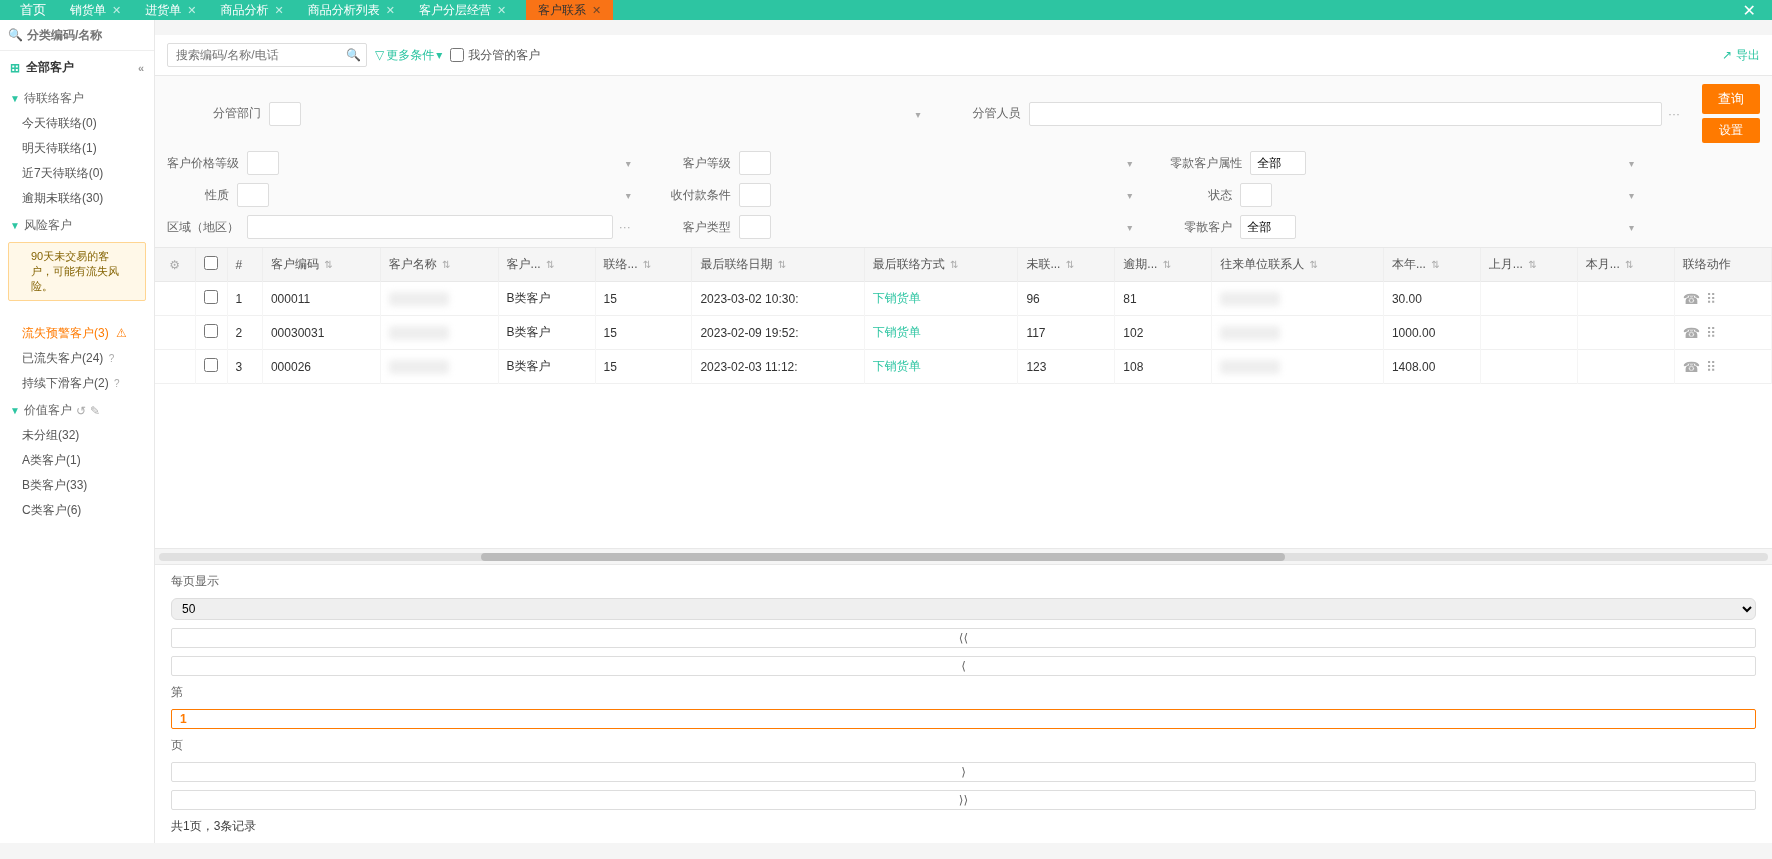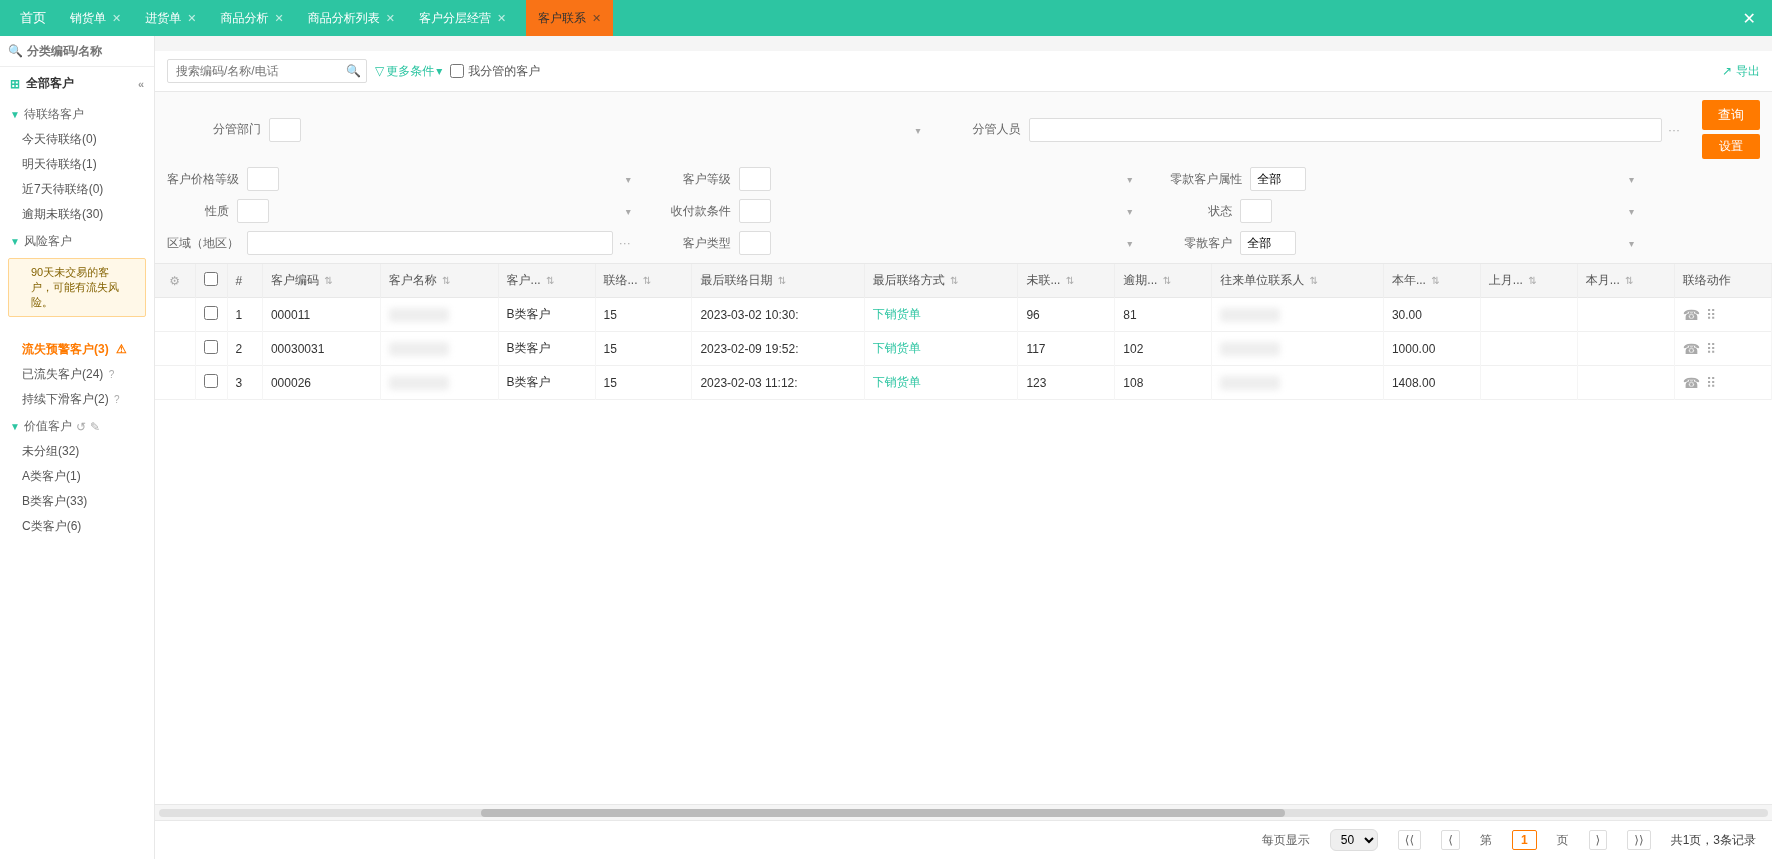--- a/index.html
+++ b/index.html
@@ -1,21 +1,21 @@
 <!DOCTYPE html>
 <html><head>
   <meta charset="utf-8">
   <style>
     * { box-sizing: border-box; margin: 0; padding: 0; font-family: 'Microsoft YaHei', Arial, sans-serif; font-size: 12px; }
     body { background: #f5f5f5; overflow: hidden; }
 
     
     .topbar {
       background: #2dc5a2;
-      height: 36px;
+      height: 20px;
       display: flex;
       align-items: center;
       padding: 0 8px;
       color: white;
     }
     .topbar-home {
       padding: 0 12px;
       height: 100%;
       display: flex;
       align-items: center;
@@ -116,21 +116,21 @@
       color: #2dc5a2;
     }
     .sidebar-item {
       padding: 4px 10px 4px 22px;
       color: #555;
       cursor: pointer;
       font-size: 12px;
     }
     .sidebar-item.active {
       color: #ff7a00;
-      font-weight: bold;
+      font-weight: normal;
       margin-top: 20px;
     }
     .tooltip-box {
       background: #fff8e8;
       border: 1px solid #ffd591;
       color: #856404;
       font-size: 11px;
       padding: 6px 22px;
       margin: 4px 8px;
       border-radius: 2px;
@@ -343,26 +343,26 @@
     .blurred { filter: blur(3px); color: #999; background: #eee; border-radius: 2px; display: inline-block; min-width: 60px; height: 14px; }
     .action-icons { display: flex; gap: 6px; align-items: center; }
     .action-icon { color: #aaa; cursor: pointer; font-size: 14px; }
 
     
     .settings-gear { color: #aaa; cursor: pointer; }
 
     
     .pagination {
       display: flex;
-      align-items: center;
       justify-content: flex-end;
       padding: 8px 16px;
       border-top: 1px solid #e8e8e8;
-      gap: 20px;
+      gap: 8px;
       background: white;
+      flex-direction: column;
     }
     .pagination-label { color: #666; }
     .pagination-select {
       border: 1px solid #ddd;
       border-radius: 6px;
       padding: 2px 6px;
       font-size: 12px;
       outline: none;
     }
     .pagination-btn {

